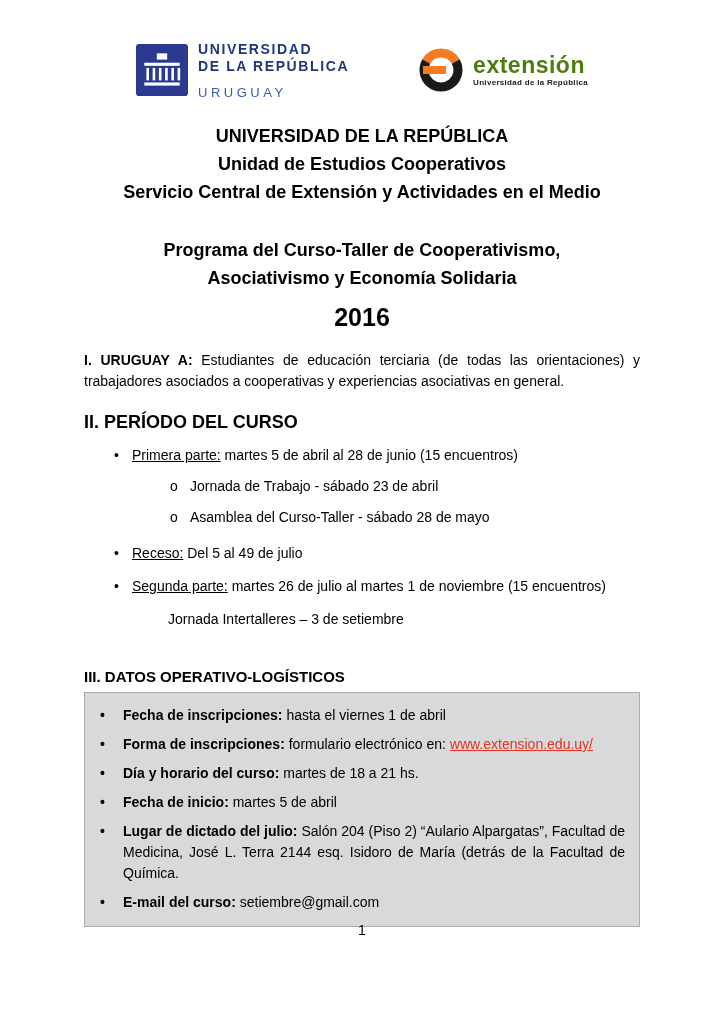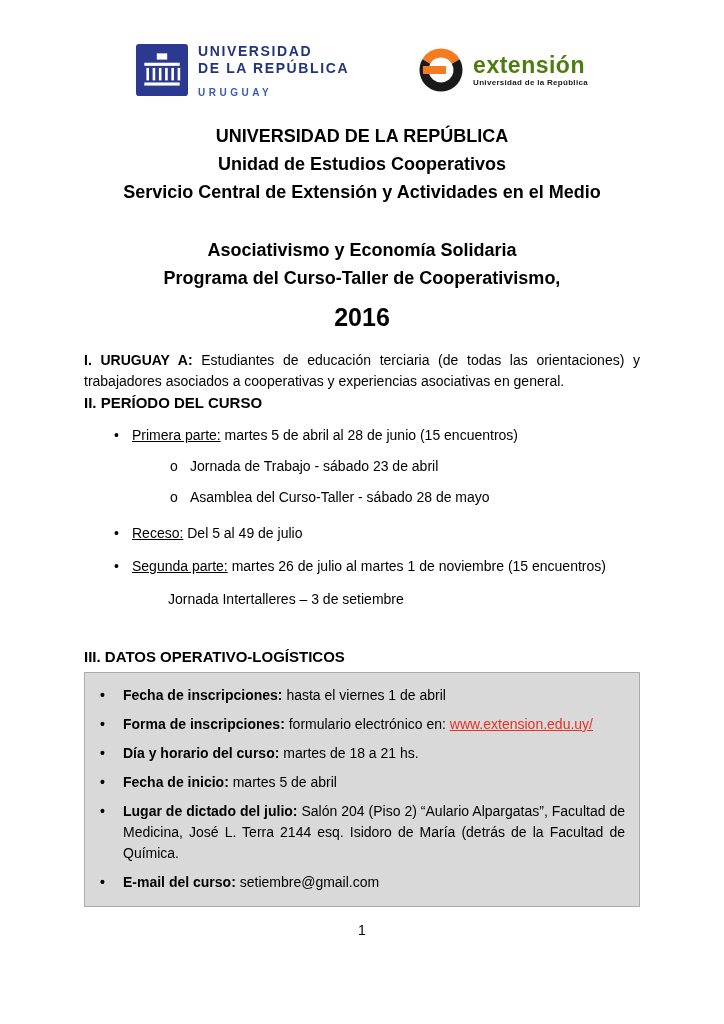--- a/index.html
+++ b/index.html
@@ -6,32 +6,32 @@
   .page{
     width:724px;height:980px;box-sizing:border-box;
     padding:38px 84px 0;position:relative;overflow:hidden;
     font-family:"Liberation Sans",sans-serif;font-size:14px;color:#000;
     background:#fff;margin:0 auto;
   }
   
   .logos{display:flex;justify-content:center;align-items:center;gap:68px;height:64px;}
   .udelar{display:flex;gap:10px;align-items:center;}
   .ud-l1{font-weight:bold;color:#21357c;font-size:14px;letter-spacing:1.6px;line-height:17px;}
-  .ud-l2{color:#3b5cab;font-size:10px;letter-spacing:3.5px;margin-top:10px;font-weight:bold;}
+  .ud-l2{color:#3b5cab;font-size:13px;letter-spacing:3.5px;margin-top:10px;font-weight:normal;}
   .ext{display:flex;gap:8px;align-items:center;}
   .ext-name{color:#4d7c0f;font-weight:bold;font-size:23px;line-height:23px;letter-spacing:0.5px;}
   .ext-sub{color:#1a1a1a;font-weight:bold;font-size:8px;margin-top:1px;letter-spacing:0.3px;}
   
   .hdr{margin-top:20px;text-align:center;font-weight:bold;font-size:18px;line-height:28px;}
   .title{margin-top:30px;text-align:center;font-weight:bold;font-size:18px;line-height:28px;}
   .year{margin-top:10px;text-align:center;font-weight:bold;font-size:25px;line-height:30px;}
   
   p.body{margin:18px 0 0;line-height:21px;}
   .just{text-align:justify;}
-  .h2{font-weight:bold;font-size:15px;line-height:21px;}
+  .h2{margin-top:20px;font-weight:bold;font-size:18px;line-height:21px;}
   .h3{margin-top:36px;font-weight:bold;font-size:15px;line-height:21px;}
   .li{display:flex;line-height:21px;}
   .l1{margin:12px 0 0 30px;}
   .l1 .mk{width:18px;flex:none;}
   .l2{margin:10px 0 0 86px;}
   .l2 .mk{width:20px;flex:none;}
   .mt15{margin-top:15px;}
   .lt{flex:1;}
   .u{text-decoration:underline;}
   .note{margin:12px 0 0 84px;line-height:21px;}
@@ -82,22 +82,22 @@
     </div>
   </div>
 
   <div class="hdr">
     <div>UNIVERSIDAD DE LA REPÚBLICA</div>
     <div>Unidad de Estudios Cooperativos</div>
     <div>Servicio Central de Extensión y Actividades en el Medio</div>
   </div>
 
   <div class="title">
+    <div>Programa del Curso-Taller de Cooperativismo,</div>
     <div>Asociativismo y Economía Solidaria</div>
-    <div>Programa del Curso-Taller de Cooperativismo,</div>
   </div>
   <div class="year">2016</div>
 
   <p class="body just"><b>I. URUGUAY A:</b> <span>Estudiantes de educación terciaria (de todas las orientaciones) y trabajadores asociados a cooperativas y experiencias asociativas en general.</span></p>
 
   <div class="h2">II. PERÍODO DEL CURSO</div>
 
   <div class="li l1">
     <span class="mk">•</span>
     <div class="lt"><span class="u">Primera parte:</span> <span>martes 5 de abril al 28 de junio (15 encuentros)</span></div>

